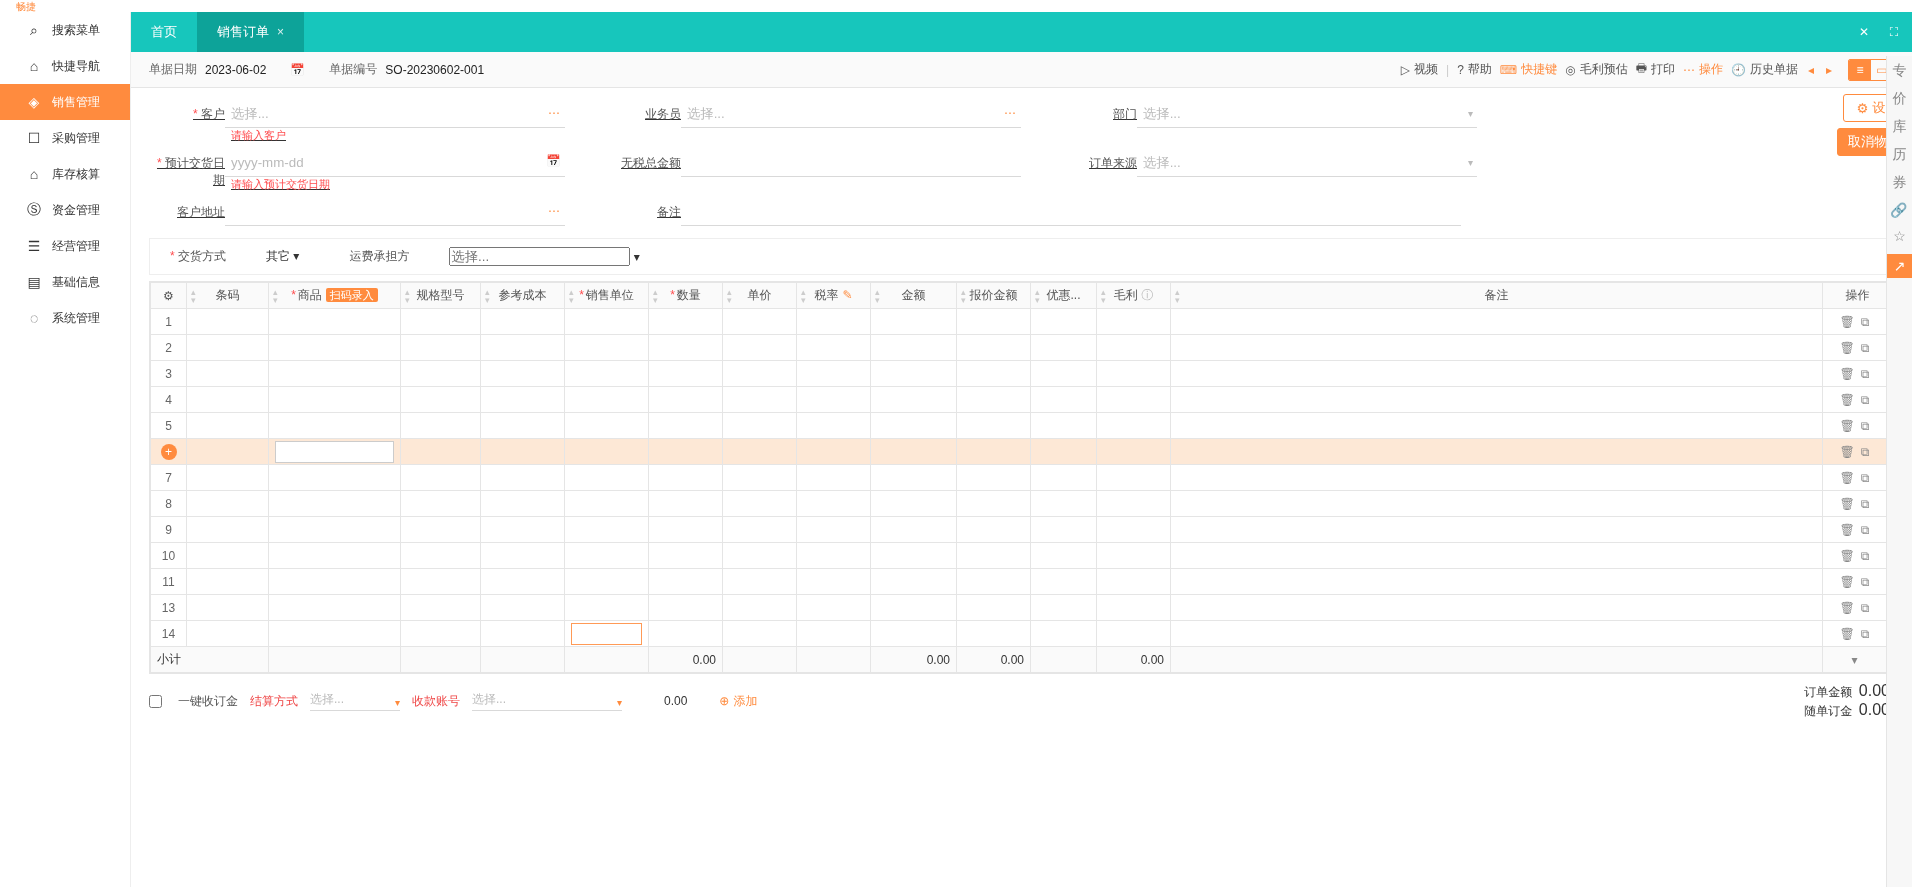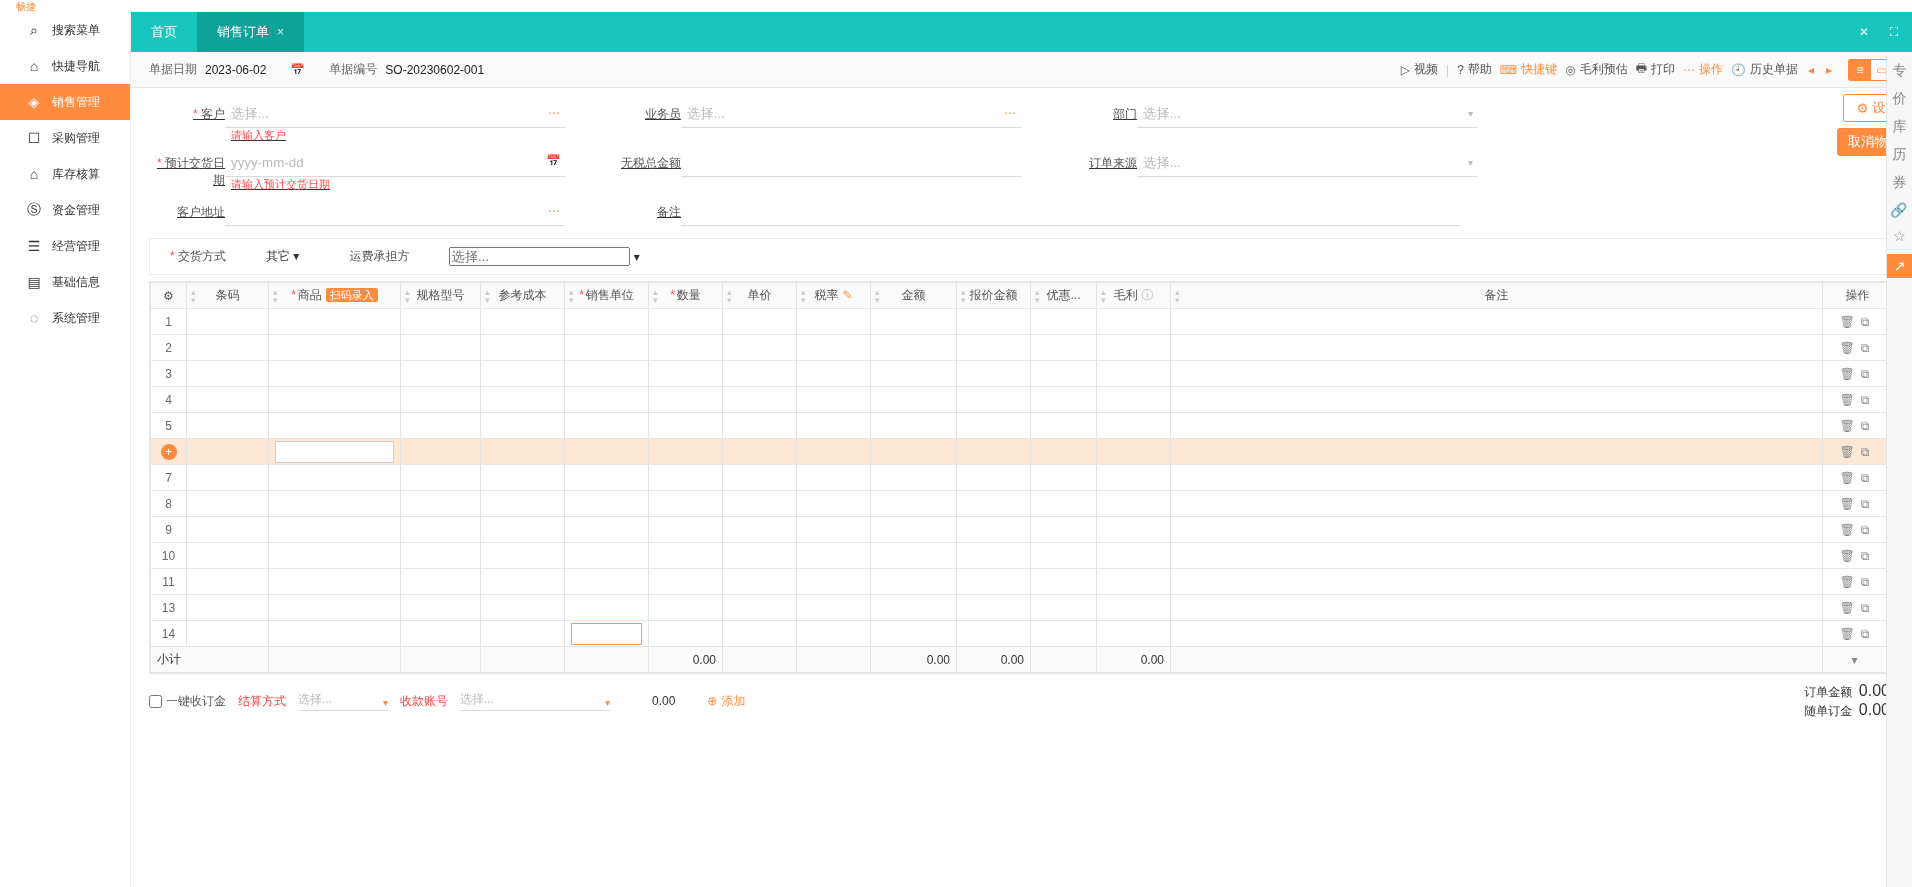--- a/index.html
+++ b/index.html
@@ -67,21 +67,21 @@
 .grid tr.highlight td.num { }
 .add-circle { display:inline-flex; width:16px; height:16px; border-radius:50%; background:#ff8b3e; color:#fff; align-items:center; justify-content:center; font-size:12px; }
 .scan-badge { background:#ff8b3e; color:#fff; border-radius:2px; padding:1px 4px; font-size:11px; margin-left:4px; }
 .edit-icon-h { color:#ff8b3e; margin-left:4px; }
 .cell-input { width:100%; height:22px; border:1px solid #ff9a56; background:#fff; }
 .cell-input.gray { border-color:#ccc; }
 .op-icons { text-align:center; color:#888; letter-spacing:6px; }
 .grid .subtotal td { background:#fafafa; }
 
 .footer { display:flex; align-items:center; padding: 8px 18px 0; gap:12px; }
-.footer .chk { display:flex; align-items:center; gap:4px; color:#555; }
+.footer .chk { display:flex; align-items:center; gap:16px; color:#555; }
 .footer .lbl { color:#ef4444; }
 .footer .fsel { border:none; border-bottom:1px solid #d9d9d9; width:90px; position:relative; padding-bottom:2px; color:#bbb; }
 .footer .fsel .caret { position:absolute; right:0; bottom:2px; color:#ff8b3e; font-size:10px; }
 .footer .amt { color:#333; margin-left:30px; }
 .footer .add-link { color:#ff8b3e; cursor:pointer; display:inline-flex; align-items:center; gap:4px; margin-left:20px; }
 .footer .spacer { flex:1; }
 .totals { text-align:right; line-height:18px; color:#333; font-size:12px; padding-right:4px; }
 .totals .big { font-size:16px; }
 
 .right-rail { position:absolute; right:0; top:44px; width:26px; background:#f7f7f7; border-left:1px solid #e5e5e5; display:flex; flex-direction:column; align-items:center; padding-top:6px; gap:10px; height: calc(100% - 44px); }

